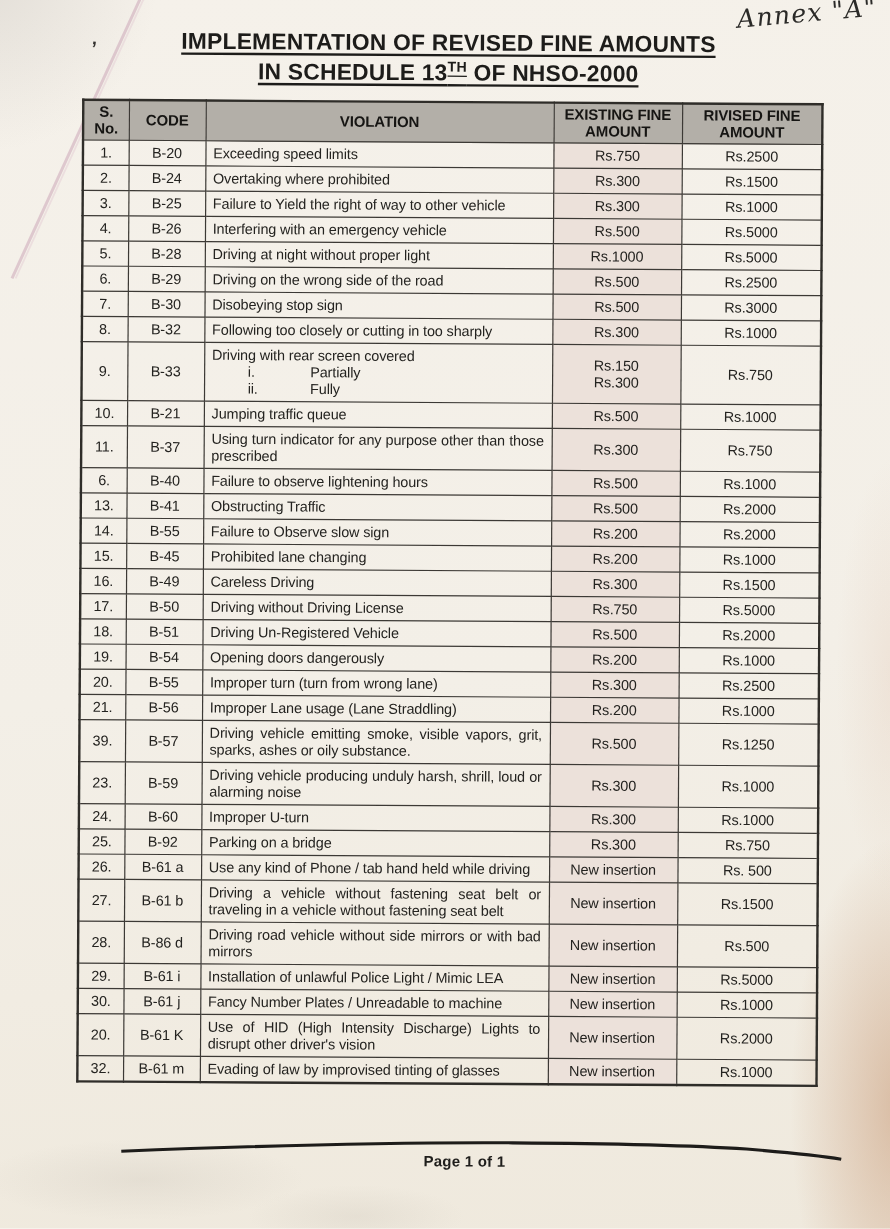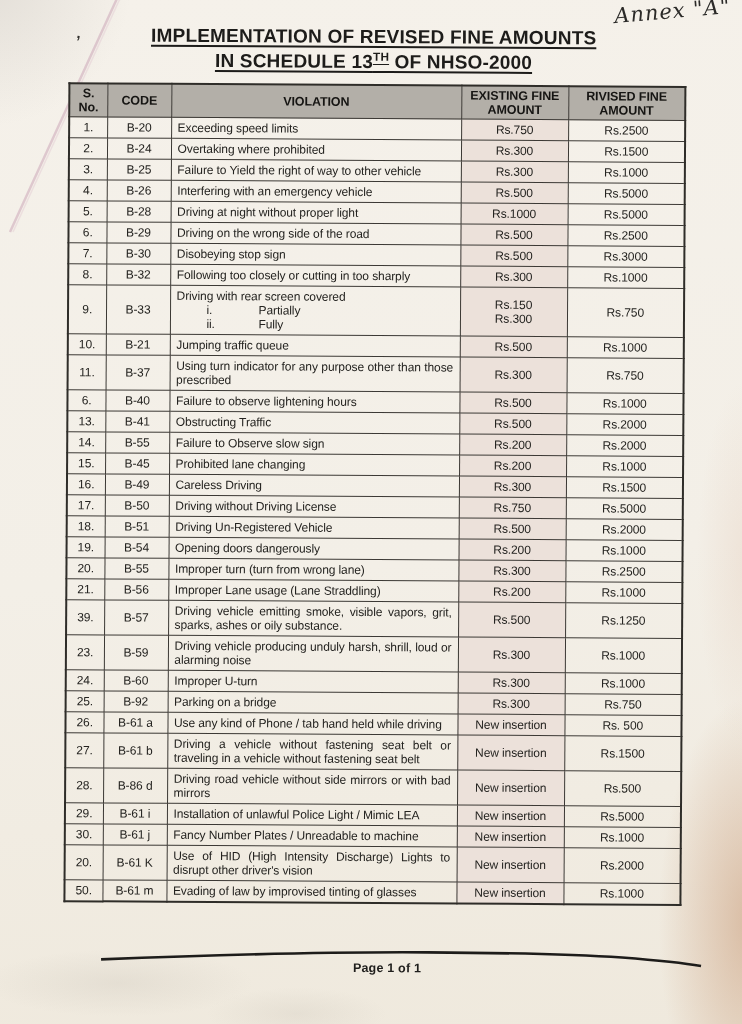--- a/index.html
+++ b/index.html
@@ -394,21 +394,21 @@
           <tr>
             <td class="c-no">20.</td>
             <td class="c-code">B-61 K</td>
             <td class="c-viol just">
               <div class="main">Use of HID (High Intensity Discharge) Lights to disrupt other driver's vision</div>
             </td>
             <td class="c-exist">New insertion</td>
             <td class="c-rev">Rs.2000</td>
           </tr>
           <tr>
-            <td class="c-no">50.</td>
+            <td class="c-no">32.</td>
             <td class="c-code">B-61 m</td>
             <td class="c-viol">
               <div class="main">Evading of law by improvised tinting of glasses</div>
             </td>
             <td class="c-exist">New insertion</td>
             <td class="c-rev">Rs.1000</td>
           </tr>
         </tbody>
     </table>
 

